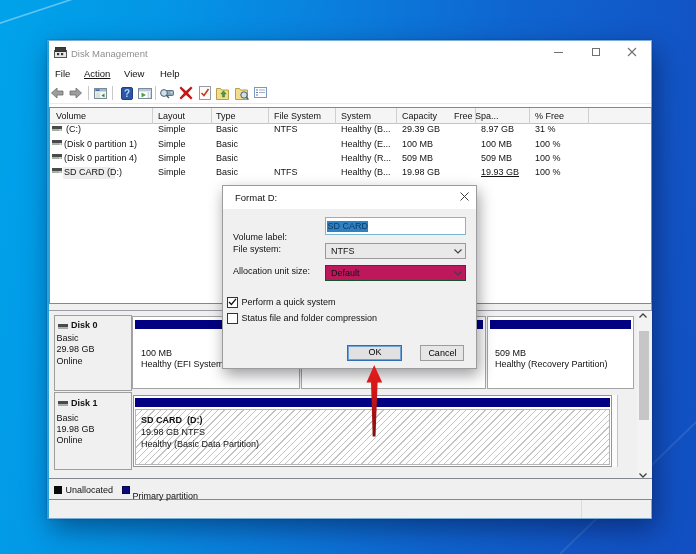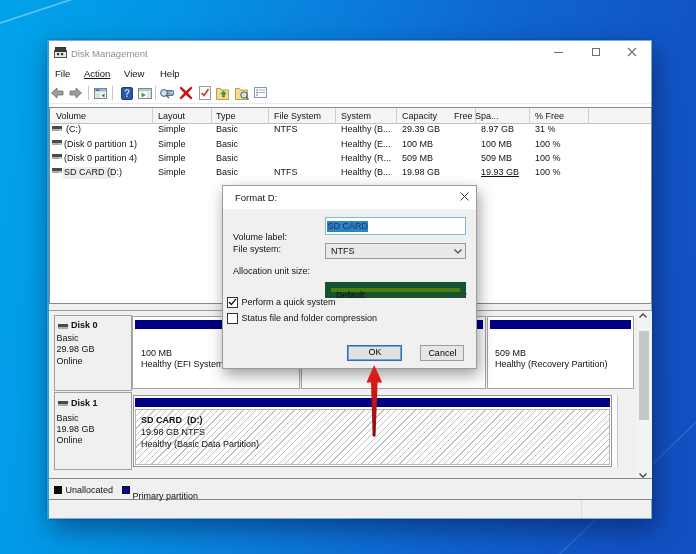--- a/index.html
+++ b/index.html
@@ -262,21 +262,21 @@
       <div class="t" style="left:1.5px;top:3px;color:#0d3a66;">SD CARD</div>
     </div>
 
     <div class="abs" style="left:102px;top:56.5px;width:141px;height:16.5px;background:#e9e9e9;border:1px solid #9a9a9a;">
       <div class="t" style="left:5px;top:2.2px;">NTFS</div>
       <svg class="abs" style="left:128px;top:5.5px" width="8" height="5" viewBox="0 0 8 5">
           <path d="M0.5 0.5 L4 4 L7.5 0.5" stroke="#404040" fill="none" stroke-width="1.1"></path>
         </svg>
     </div>
 
-    <div class="abs" style="left:102px;top:78.5px;width:141px;height:16.5px;background:#4d7c0f;border:6px solid #14532d;margin-top:17px;">
+    <div class="abs" style="left:102px;top:78.5px;width:141px;height:16.5px;background:#be185d;border:1px solid #14532d;">
       <div class="t" style="left:5px;top:2.2px;">Default</div>
       <svg class="abs" style="left:128px;top:5.5px" width="8" height="5" viewBox="0 0 8 5">
           <path d="M0.5 0.5 L4 4 L7.5 0.5" stroke="#404040" fill="none" stroke-width="1.1"></path>
         </svg>
     </div>
 
     <div class="abs" style="left:3.5px;top:110.5px;width:11px;height:11px;background:#fff;border:1px solid #333;"></div>
     <svg class="abs" style="left:4.5px;top:112px" width="9" height="8" viewBox="0 0 9 8">
         <path d="M1 4 L3.4 6.5 L8 0.8" stroke="#111" fill="none" stroke-width="1.3"></path>
       </svg>

